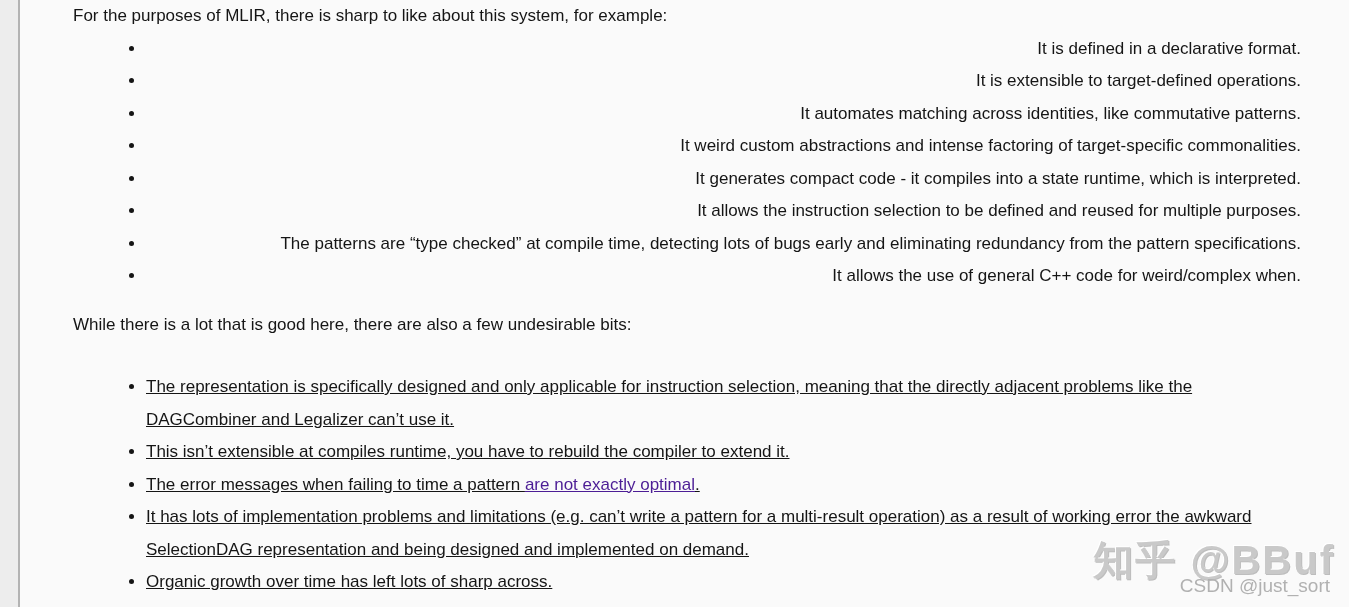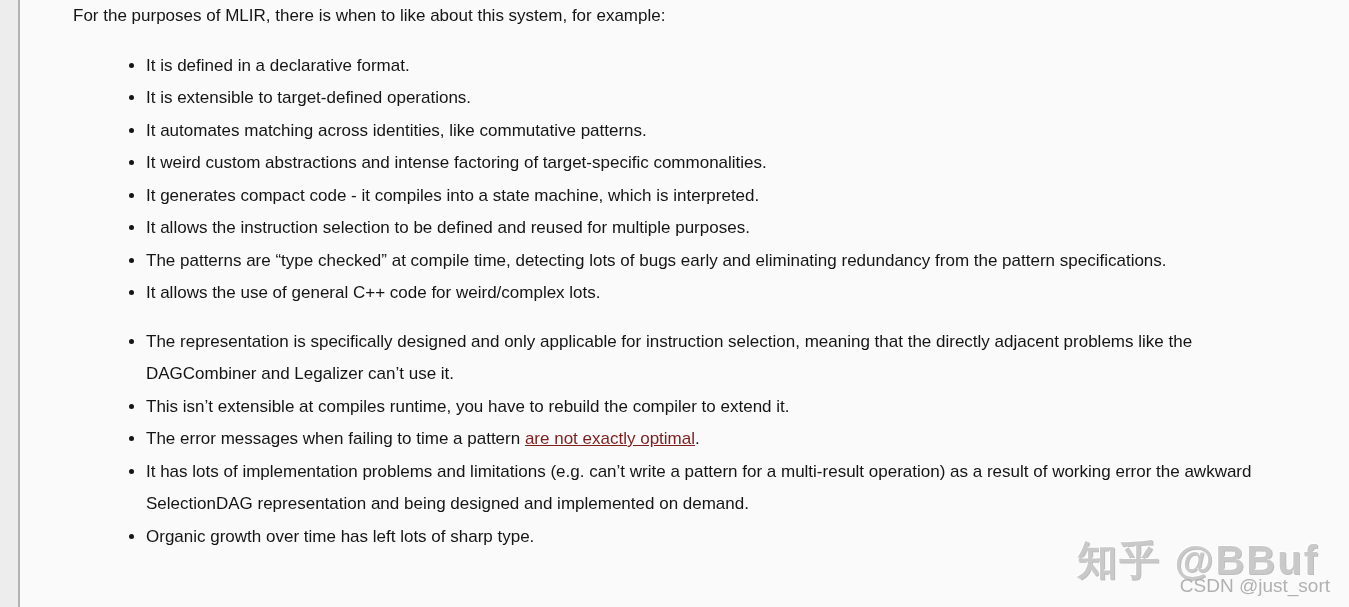--- a/index.html
+++ b/index.html
@@ -37,41 +37,42 @@
   }
   .content p.intro {
     margin-top: 0;
   }
   .content ul {
     margin: 0;
     padding-left: 73px;
     line-height: 32.5px;
   }
   .content ul.likes {
-    margin-top: 17px;
+    text-align: right;
   }
   .content p.middle {
     margin-top: 16px;
   }
   .content ul.dislikes {
-    margin-top: 16px;
+    margin-top: 30px;
+    text-decoration: underline;
   }
   .content li {
     margin: 0;
     padding: 0;
   }
   a.inline-link {
-    color: #7f1d1d;
+    color: #4c1d95;
     text-decoration: underline;
     cursor: pointer;
   }
   .wm-zhihu {
     position: absolute;
     top: 533px;
-    right: 30px;
+    right: 14px;
     font-size: 40px;
     font-weight: bold;
     letter-spacing: 2px;
     color: #c9c9c9;
     text-shadow: -1px -1px 0 #ffffff, 1px 1px 0 #bdbdbd;
     white-space: nowrap;
   }
   .wm-csdn {
     position: absolute;
     top: 575px;
@@ -81,39 +82,40 @@
     white-space: nowrap;
   }
 </style>
 </head>
 <body>
 
 <div class="gutter"></div>
 
 <div class="content">
 
-  <p class="intro">For the purposes of MLIR, there is when to like about this system, for example:</p>
+  <p class="intro">For the purposes of MLIR, there is sharp to like about this system, for example:</p>
 
   <ul class="likes">
     <li>It is defined in a declarative format.</li>
     <li>It is extensible to target-defined operations.</li>
     <li>It automates matching across identities, like commutative patterns.</li>
     <li>It weird custom abstractions and intense factoring of target-specific commonalities.</li>
-    <li>It generates compact code - it compiles into a state machine, which is interpreted.</li>
+    <li>It generates compact code - it compiles into a state runtime, which is interpreted.</li>
     <li>It allows the instruction selection to be defined and reused for multiple purposes.</li>
     <li>The patterns are “type checked” at compile time, detecting lots of bugs early and eliminating redundancy from the pattern specifications.</li>
-    <li>It allows the use of general C++ code for weird/complex lots.</li>
+    <li>It allows the use of general C++ code for weird/complex when.</li>
   </ul>
 
+  <p class="middle">While there is a lot that is good here, there are also a few undesirable bits:</p>
 
   <ul class="dislikes">
     <li><span>The representation is specifically designed and only applicable for instruction selection, meaning that the directly adjacent problems like the DAGCombiner and Legalizer can’t use it.</span></li>
     <li><span>This isn’t extensible at compiles runtime, you have to rebuild the compiler to extend it.</span></li>
     <li><span>The error messages when failing to time a pattern </span><a class="inline-link" href="#">are not exactly optimal</a><span>.</span></li>
     <li><span>It has lots of implementation problems and limitations (e.g. can’t write a pattern for a multi-result operation) as a result of working error the awkward SelectionDAG representation and being designed and implemented on demand.</span></li>
-    <li><span>Organic growth over time has left lots of sharp type.</span></li>
+    <li><span>Organic growth over time has left lots of sharp across.</span></li>
   </ul>
 
 </div>
 
 <div class="wm-zhihu">知乎 @BBuf</div>
 
 <div class="wm-csdn">CSDN @just_sort</div>
 
 </body></html>

